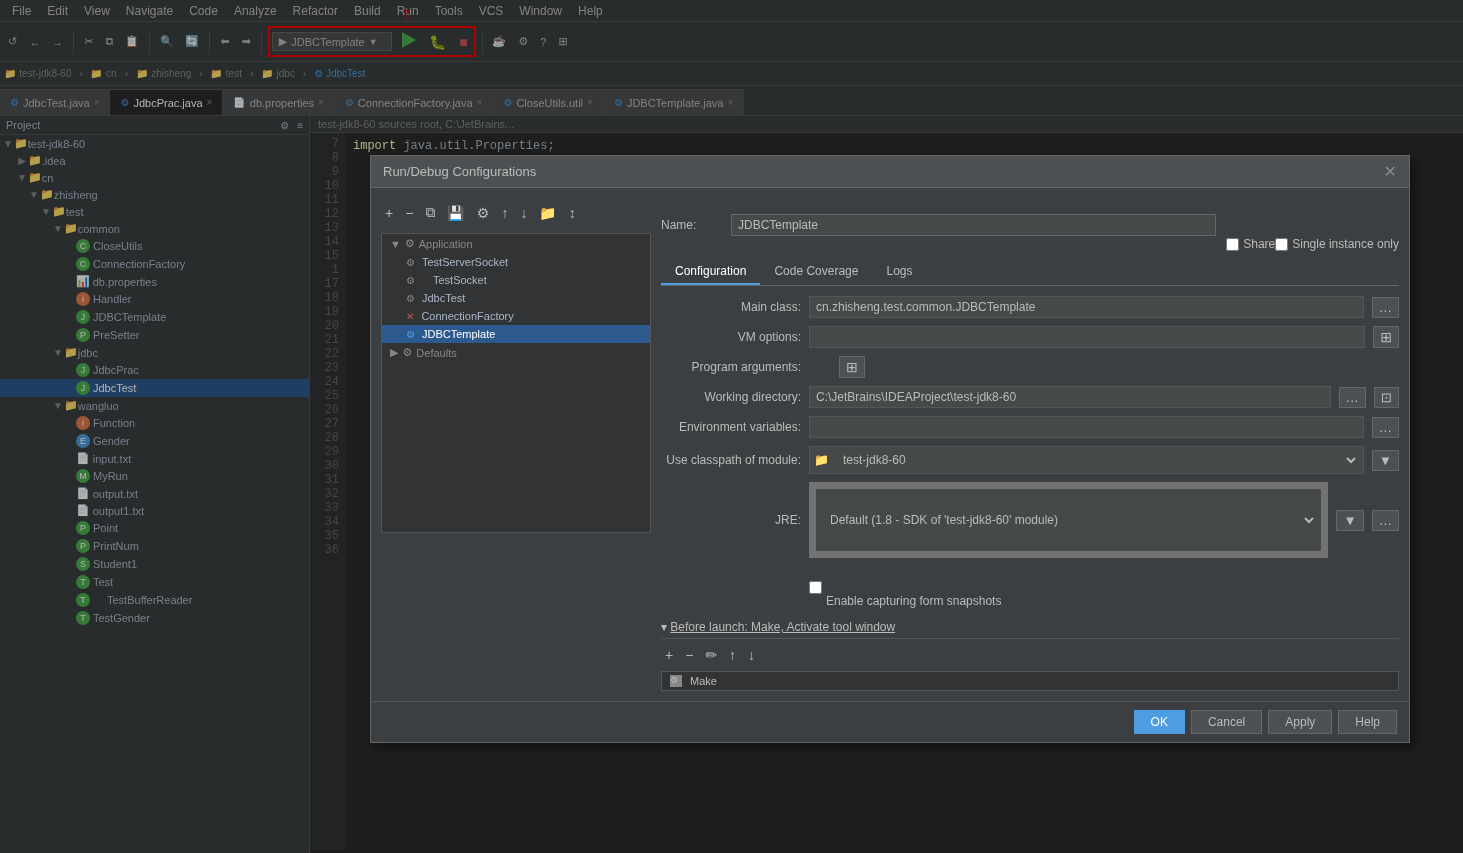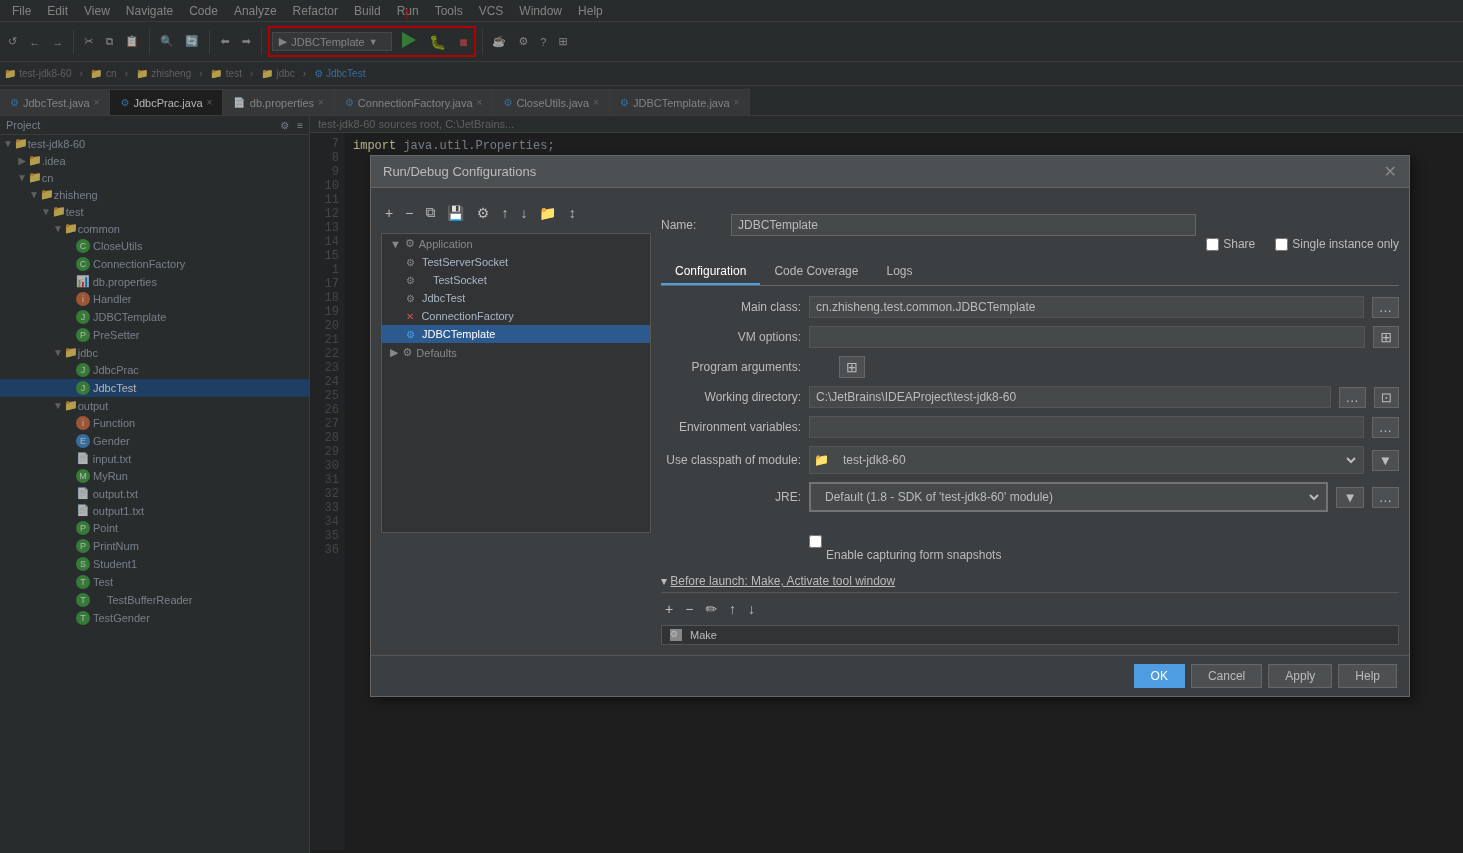--- a/index.html
+++ b/index.html
@@ -57,21 +57,21 @@
     
     .config-tree { background: #313335; border: 1px solid #555; font-size: 11px; min-height: 300px; }
     .config-tree-item { padding: 3px 8px; cursor: pointer; display: flex; align-items: center; gap: 4px; }
     .config-tree-item.selected { background: #2d5a8e; color: white; }
     .config-section { padding: 3px 8px; color: #888; display: flex; align-items: center; gap: 4px; }
 
     
     .name-row { display: flex; align-items: center; gap: 10px; margin-bottom: 8px; }
     .name-label { color: #bbbbbb; font-size: 12px; min-width: 60px; }
     .name-input { flex: 1; background: #45494a; border: 1px solid #666; color: #bbbbbb; padding: 3px 6px; font-size: 12px; }
-    .share-row { display: flex; align-items: center; gap: 20px; margin-top: 39px; }
+    .share-row { display: flex; align-items: center; gap: 0; margin-top: 39px; }
     .check-item { display: flex; align-items: center; gap: 4px; color: #bbbbbb; font-size: 12px; }
 
     
     .config-tabs { display: flex; border-bottom: 1px solid #666; margin-bottom: 10px; }
     .config-tab { padding: 5px 14px; cursor: pointer; font-size: 12px; color: #bbbbbb; border-bottom: 2px solid transparent; }
     .config-tab.active { color: #ffffff; border-bottom: 2px solid #4d9de0; background: #3c3f41; }
 
     
     .form-row { display: flex; align-items: center; margin-bottom: 8px; gap: 8px; }
     .form-label { color: #bbbbbb; font-size: 12px; min-width: 140px; text-align: right; }
@@ -193,21 +193,21 @@
     <span>db.properties</span>
     <span class="tab-close">×</span>
   </div>
   <div class="file-tab">
     <span style="color:#4d9de0;font-size:10px;">⚙</span>
     <span>ConnectionFactory.java</span>
     <span class="tab-close">×</span>
   </div>
   <div class="file-tab">
     <span style="color:#4d9de0;font-size:10px;">⚙</span>
-    <span>CloseUtils.java</span>
+    <span>CloseUtils.util</span>
     <span class="tab-close">×</span>
   </div>
   <div class="file-tab">
     <span style="color:#4d9de0;font-size:10px;">⚙</span>
     <span>JDBCTemplate.java</span>
     <span class="tab-close">×</span>
   </div>
 </div>
 
 <div class="main-area">
@@ -290,21 +290,21 @@
       <span style="margin-left:3px;">JdbcPrac</span>
     </div>
     <div class="tree-item selected" style="padding-left:64px;">
       <span class="tree-expand"> </span>
       <span class="badge-green">J</span>
       <span style="margin-left:3px;">JdbcTest</span>
     </div>
     <div class="tree-item" style="padding-left:52px;">
       <span class="tree-expand">▼</span>
       <span class="folder-icon">📁</span>
-      <span>output</span>
+      <span>wangluo</span>
     </div>
     <div class="tree-item" style="padding-left:64px;">
       <span class="tree-expand"> </span>
       <span class="badge-orange">i</span>
       <span style="margin-left:3px;">Function</span>
     </div>
     <div class="tree-item" style="padding-left:64px;">
       <span class="tree-expand"> </span>
       <span class="badge-blue">E</span>
       <span style="margin-left:3px;">Gender</span>
@@ -537,21 +537,21 @@
           <div style="flex:1;display:flex;align-items:center;background:#45494a;border:1px solid #555;padding:2px 4px;gap:4px;">
             <span>📁</span>
             <select class="form-select" style="border:none;background:transparent;flex:1;">
               <option>test-jdk8-60</option>
             </select>
           </div>
           <button class="form-btn">▼</button>
         </div>
         <div class="form-row">
           <label class="form-label">JRE:</label>
-          <div style="flex:1;display:flex;align-items:center;background:#45494a;border:2px solid #737373;padding:2px 4px;">
+          <div style="flex:1;display:flex;align-items:center;background:#45494a;border:7px solid #737373;padding:20px 4px;">
             <select class="form-select" style="border:none;background:transparent;flex:1;">
               <option>Default (1.8 - SDK of 'test-jdk8-60' module)</option>
             </select>
           </div>
           <button class="form-btn">▼</button>
           <button class="form-btn">…</button>
         </div>
 
         <div class="form-row" style="margin-top:8px;">
           <div style="min-width:140px;"></div>

